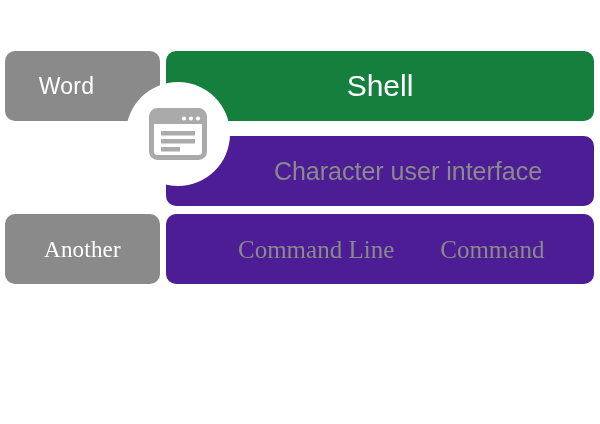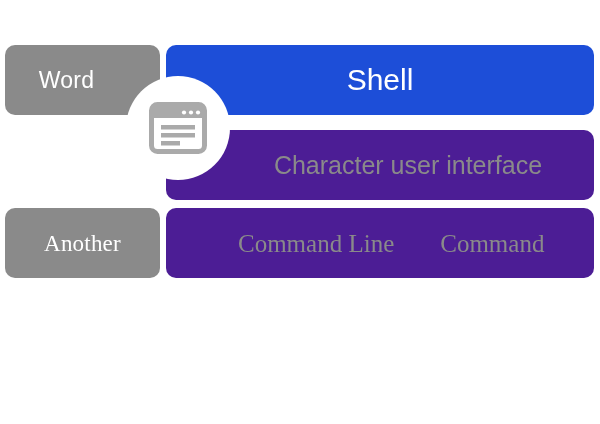--- a/index.html
+++ b/index.html
@@ -11,20 +11,21 @@
     height: 424px;
     background: #ffffff;
     font-family: "Liberation Sans", sans-serif;
     overflow: hidden;
   }
 
   .infographic {
     position: relative;
     width: 600px;
     height: 348px;
+    margin-top: 6px;
   }
 
   .rows {
     position: absolute;
     left: 0;
     top: 0;
     width: 600px;
     height: 424px;
   }
 
@@ -78,21 +79,21 @@
     height: 70px;
     background: #4c1d95;
     border-radius: 10px;
     display: flex;
     align-items: center;
     justify-content: center;
     box-sizing: border-box;
   }
 
   .content-panel.accent {
-    background: #1d4ed8;
+    background: #15803d;
   }
 
   .content-panel .content-text {
     color: #8a8a8a;
     font-size: 25px;
     font-weight: 400;
     line-height: 1;
     white-space: nowrap;
   }
 

